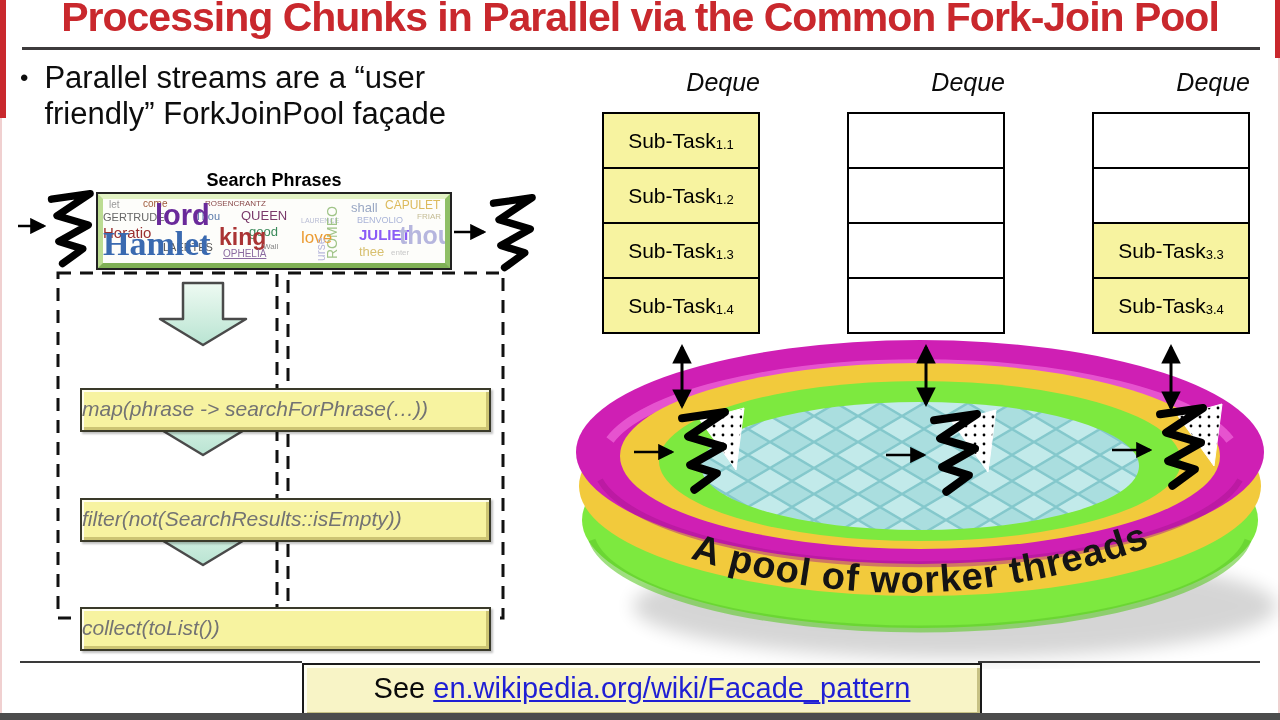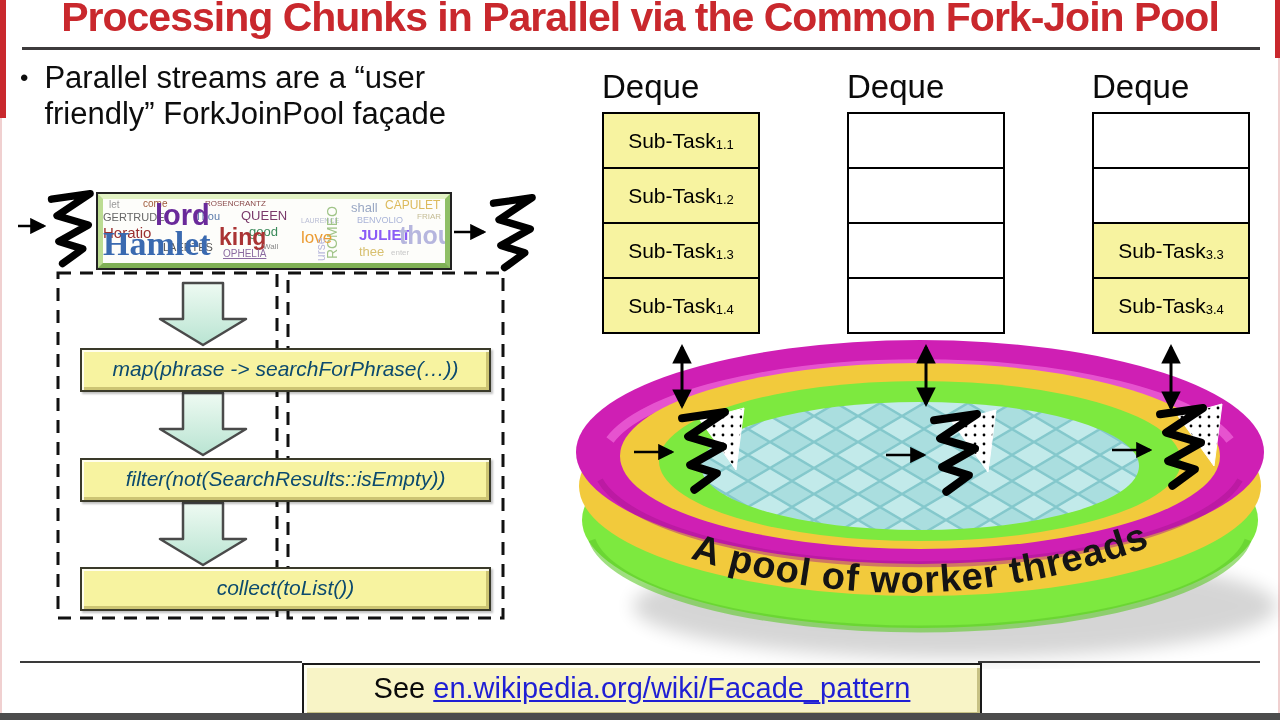--- a/index.html
+++ b/index.html
@@ -22,27 +22,27 @@
   .sp-label{position:absolute;left:98px;top:170px;width:352px;text-align:center;
             font-weight:bold;font-size:18px;color:#000;}
   .cloud-box{position:absolute;left:98px;top:194px;width:342px;height:64px;background:#cde6a8;
              border:5px solid;border-color:#e2f2c4 #8fbf66 #7fb055 #bcdc92;outline:2px solid #222;}
   .cloud{position:absolute;top:0;height:64px;background:#fdfdfa;overflow:hidden;}
   .cloud.left{left:0;width:185px;padding-left:45px;}
   .cloud.right{left:198px;width:144px;}
   .cw{position:absolute;white-space:nowrap;line-height:1;}
 
   
-  .op-box{position:absolute;left:80px;width:407px;height:40px;line-height:38px;text-align:center;
-          font-size:21px;font-style:italic;color:#0c4a6e;background:var(--box-yellow);
+  .op-box{position:absolute;left:80px;width:407px;height:40px;line-height:38px;text-align:left;
+          font-size:21px;font-style:italic;color:#737373;background:var(--box-yellow);
           border:2px solid #3a3a2a;
-          box-shadow:inset 2px 2px 0 rgba(255,255,245,.9), inset -3px -3px 0 rgba(150,140,60,.45), 2px 2px 2px rgba(0,0,0,.25);}
-
-  
-  .deque-header{position:absolute;top:68px;height:30px;font-size:33px;color:#0a0a0a;text-align:left;width:158px;}
+          box-shadow:inset 2px 2px 0 rgba(255,255,245,.9), inset -3px -3px 0 rgba(150,140,60,.45), 2px 2px 2px rgba(0,0,0,.25);margin-top:40px;}
+
+  
+  .deque-header{position:absolute;top:68px;height:30px;font-size:25px;color:#0a0a0a;text-align:right;width:158px;font-style:italic;}
   .deque{position:absolute;top:112px;width:158px;}
   .cell{width:154px;height:53px;border:2px solid #000;margin-top:-2px;
         display:flex;align-items:center;justify-content:center;font-size:21px;color:#000;}
   .cell:first-child{margin-top:0;}
   .cell.filled{background:var(--box-yellow);}
   .cell.empty{background:#fff;}
   .cell sub{font-size:13px;line-height:0;transform:translateY(4px);}
 
   
   .footer-line{position:absolute;top:661px;height:2px;background:#3a3a3a;}
@@ -156,20 +156,21 @@
   <div class="red-bar" style="left:0;top:0;width:6px;height:118px;"></div>
   <div class="red-bar" style="right:0;top:0;width:5px;height:58px;"></div>
   <div class="title">Processing Chunks in Parallel via the Common Fork-Join Pool</div>
   <div class="title-rule"></div>
 
   <div class="bullet-row">
     <span class="bullet-dot">•</span>
     <span>Parallel streams are a “user friendly” ForkJoinPool façade</span>
   </div>
 
+  <div class="sp-label">Search Phrases</div>
   <div class="cloud-box">
     <div class="cloud left" id="cloudL">
         <span class="cw" style="left: 6px; top: 1px; font-size: 10px; color: rgb(153, 153, 153);">let</span>
         <span class="cw" style="left: 40px; top: 0px; font-size: 10px; color: rgb(160, 90, 58);">come</span>
         <span class="cw" style="left: 102px; top: 1px; font-size: 8px; color: rgb(138, 74, 74);">ROSENCRANTZ</span>
         <span class="cw" style="left: 0px; top: 13px; font-size: 11px; color: rgb(102, 102, 102);">GERTRUDE</span>
         <span class="cw" style="left: 92px; top: 12px; font-size: 11px; color: rgb(90, 122, 170);">Thou</span>
         <span class="cw" style="left: 138px; top: 10px; font-size: 13px; color: rgb(122, 58, 106);">QUEEN</span>
         <span class="cw" style="left: 52px; top: 2px; font-size: 29px; color: rgb(106, 42, 154); font-weight: bold;">lord</span>
         <span class="cw" style="left: 0px; top: 26px; font-size: 15px; color: rgb(154, 48, 48);">Horatio</span>

